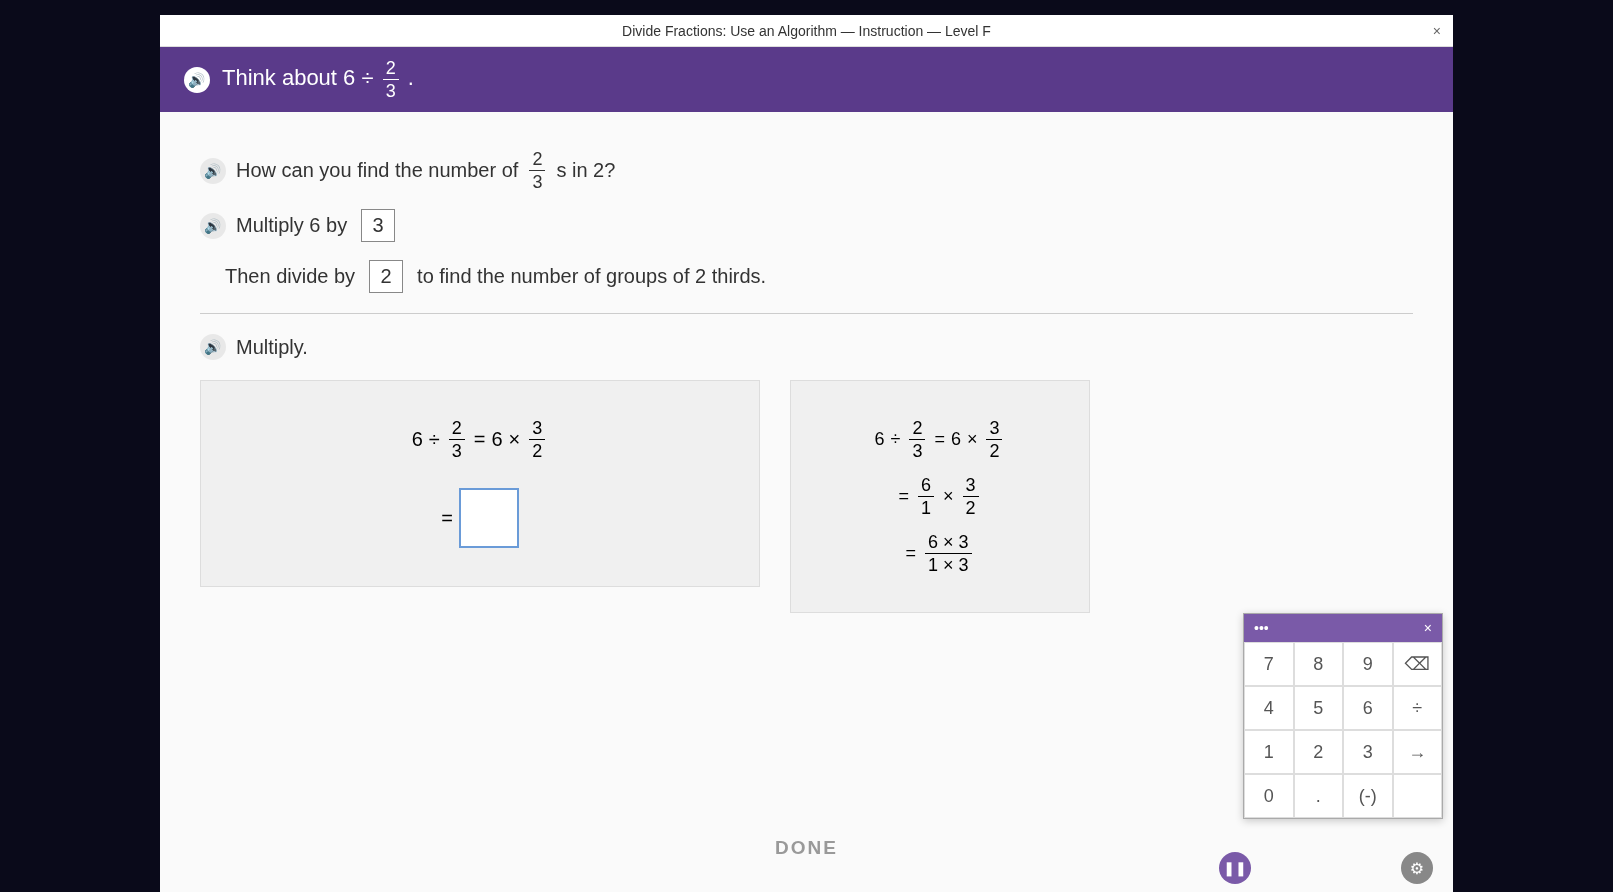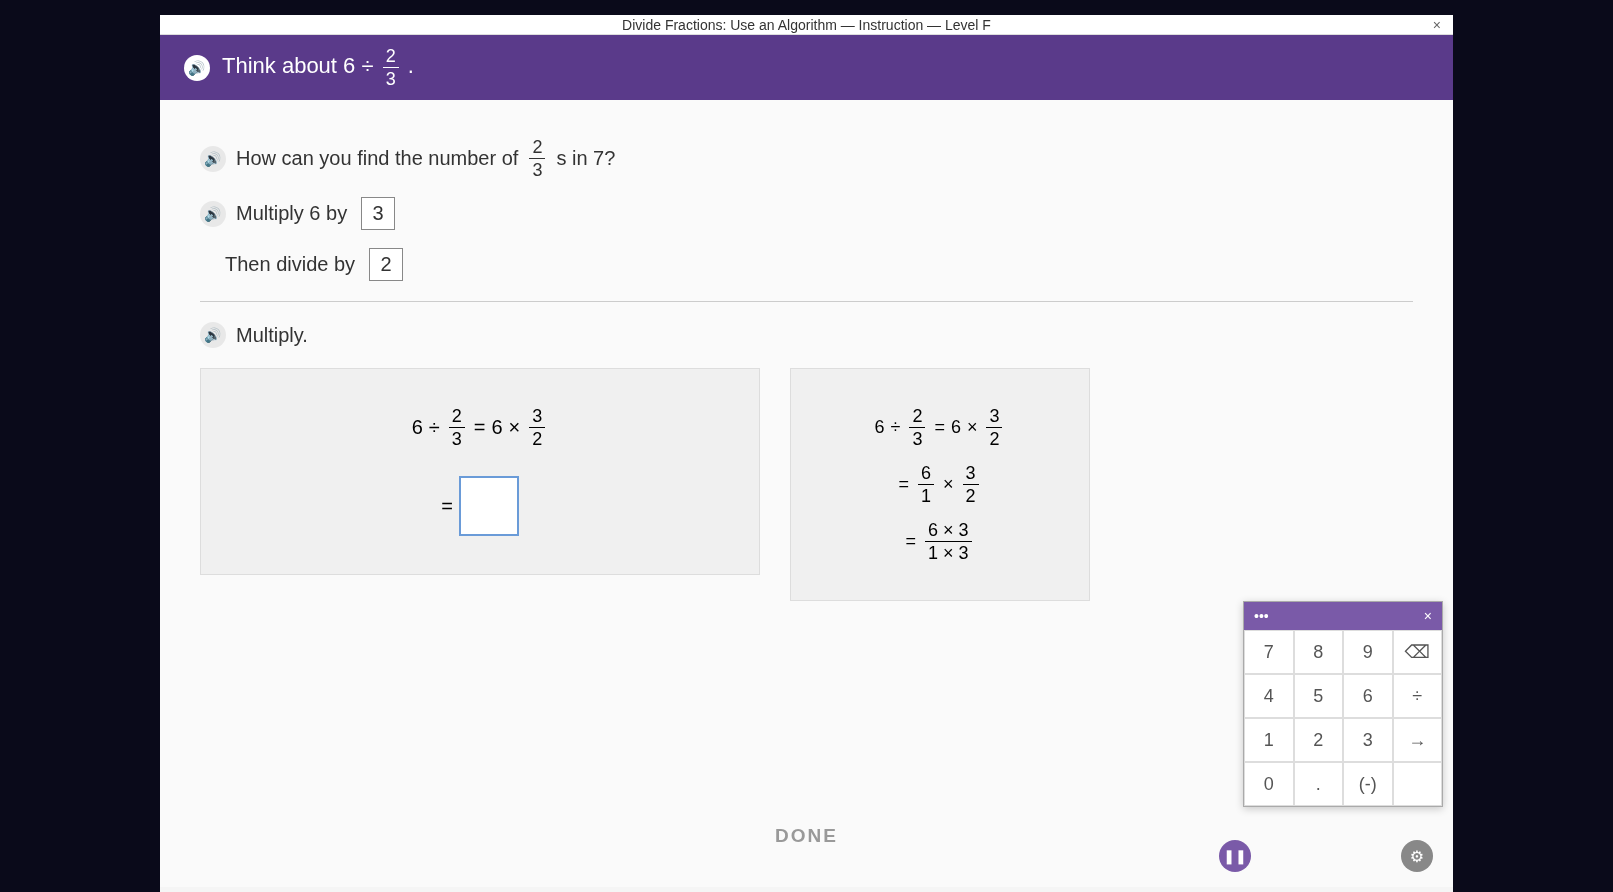--- a/index.html
+++ b/index.html
@@ -14,21 +14,21 @@
     .app-window {
       position: absolute;
       left: 160px;
       top: 15px;
       right: 160px;
       bottom: 0;
       background: #f5f5f5;
     }
     .breadcrumb-bar {
       background: #fff;
-      height: 20px;
+      height: 32px;
       display: flex;
       align-items: center;
       justify-content: center;
       font-size: 14px;
       color: #333;
       position: relative;
       border-bottom: 1px solid #ddd;
     }
     .close-x {
       position: absolute;
@@ -234,36 +234,37 @@
   <div class="content">
 
     <div class="line">
       <span class="audio-btn dark">🔊</span>
       <span class="text">
         <span>How can you find the number of</span>
         <span class="frac">
           <span class="num">2</span>
           <span class="den">3</span>
         </span>
-          <span>s in 7?</span>
+          <span>s in 2?</span>
       </span>
     </div>
 
     <div class="line">
       <span class="audio-btn dark">🔊</span>
       <span class="text">
         <span>Multiply 6 by</span>
         <span class="answer-box">3</span>
       </span>
     </div>
 
     <div class="line indent">
       <span class="text">
         <span>Then divide by</span>
         <span class="answer-box">2</span>
+        <span>to find the number of groups of 2 thirds.</span>
       </span>
     </div>
 
     <hr class="divider">
 
     <div class="line">
       <span class="audio-btn dark">🔊</span>
       <span style="font-weight:normal">Multiply.</span>
     </div>
 

